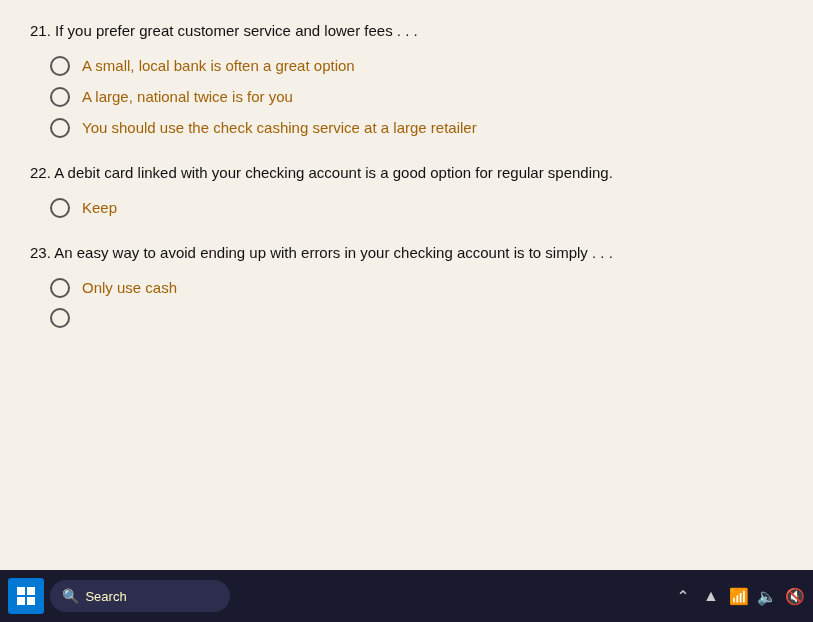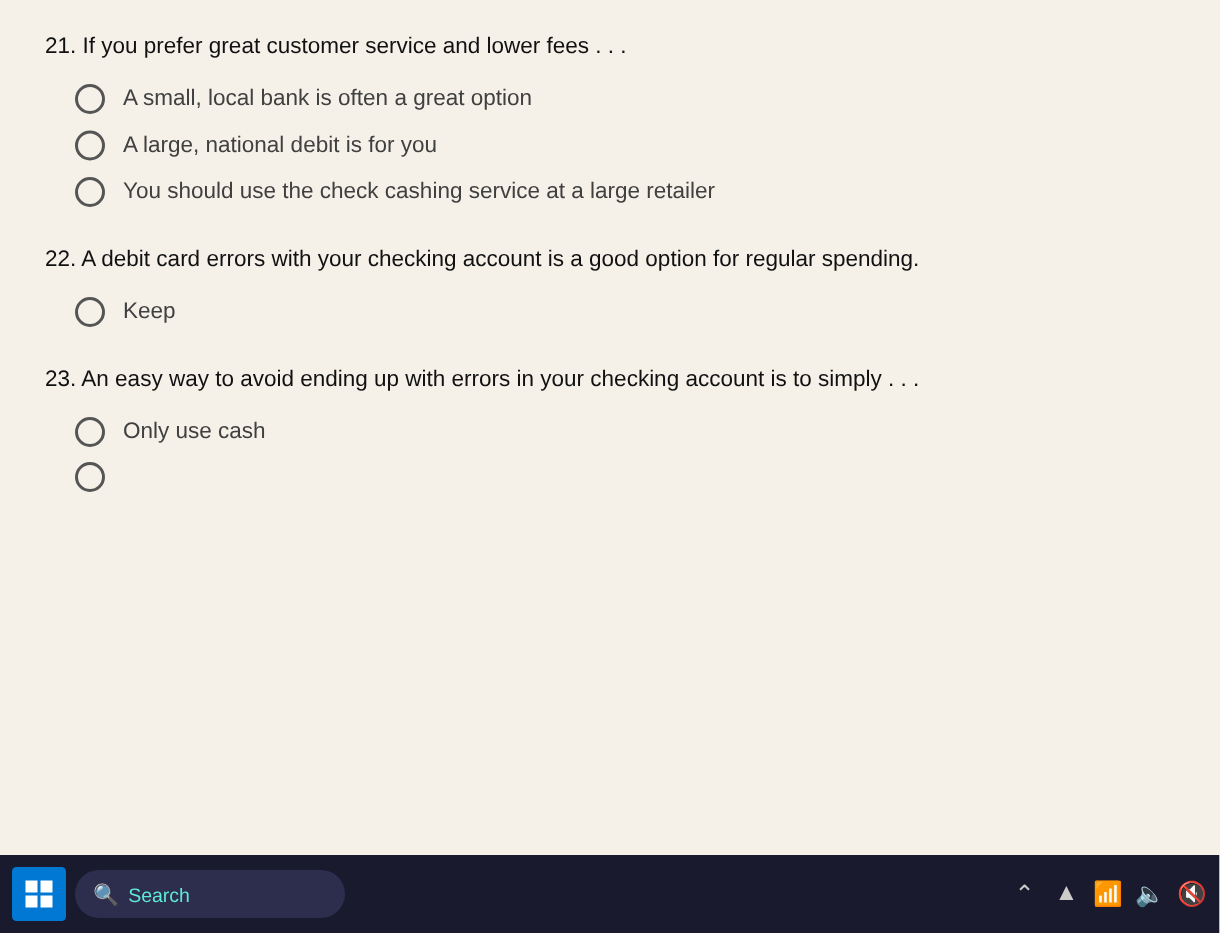--- a/index.html
+++ b/index.html
@@ -55,21 +55,21 @@
       border-radius: 50%;
       border: 2px solid #555;
       background: transparent;
       flex-shrink: 0;
       margin-right: 12px;
       cursor: pointer;
     }
 
     .option-label {
       font-size: 15px;
-      color: #404040;
+      color: #a16207;
     }
 
     
     .taskbar {
       position: absolute;
       bottom: 0;
       left: 0;
       width: 813px;
       height: 52px;
       background-color: #1a1a2e;
@@ -106,21 +106,21 @@
       min-width: 180px;
     }
 
     .taskbar-search-icon {
       color: #aaa;
       margin-right: 6px;
       font-size: 14px;
     }
 
     .taskbar-search-text {
-      color: #5eead4;
+      color: #fef9c3;
       font-size: 13px;
     }
 
     .taskbar-right {
       margin-left: auto;
       display: flex;
       align-items: center;
       gap: 8px;
       color: #ccc;
       font-size: 13px;
@@ -151,33 +151,33 @@
       <span>21.</span>
       <span> If you prefer great customer service and lower fees . . .</span>
     </div>
     <ul class="options-list">
       <li class="option-item">
         <div class="radio-circle"></div>
         <span class="option-label">A small, local bank is often a great option</span>
       </li>
       <li class="option-item">
         <div class="radio-circle"></div>
-        <span class="option-label">A large, national debit is for you</span>
+        <span class="option-label">A large, national twice is for you</span>
       </li>
       <li class="option-item">
         <div class="radio-circle"></div>
         <span class="option-label">You should use the check cashing service at a large retailer</span>
       </li>
     </ul>
   </div>
 
   <div class="question-block">
     <div class="question-text">
       <span>22.</span>
-      <span> A debit card errors with your checking account is a good option for regular spending.</span>
+      <span> A debit card linked with your checking account is a good option for regular spending.</span>
     </div>
     <ul class="options-list">
       <li class="option-item">
         <div class="radio-circle"></div>
         <span class="option-label">Keep</span>
       </li>
     </ul>
   </div>
 
   <div class="question-block">

